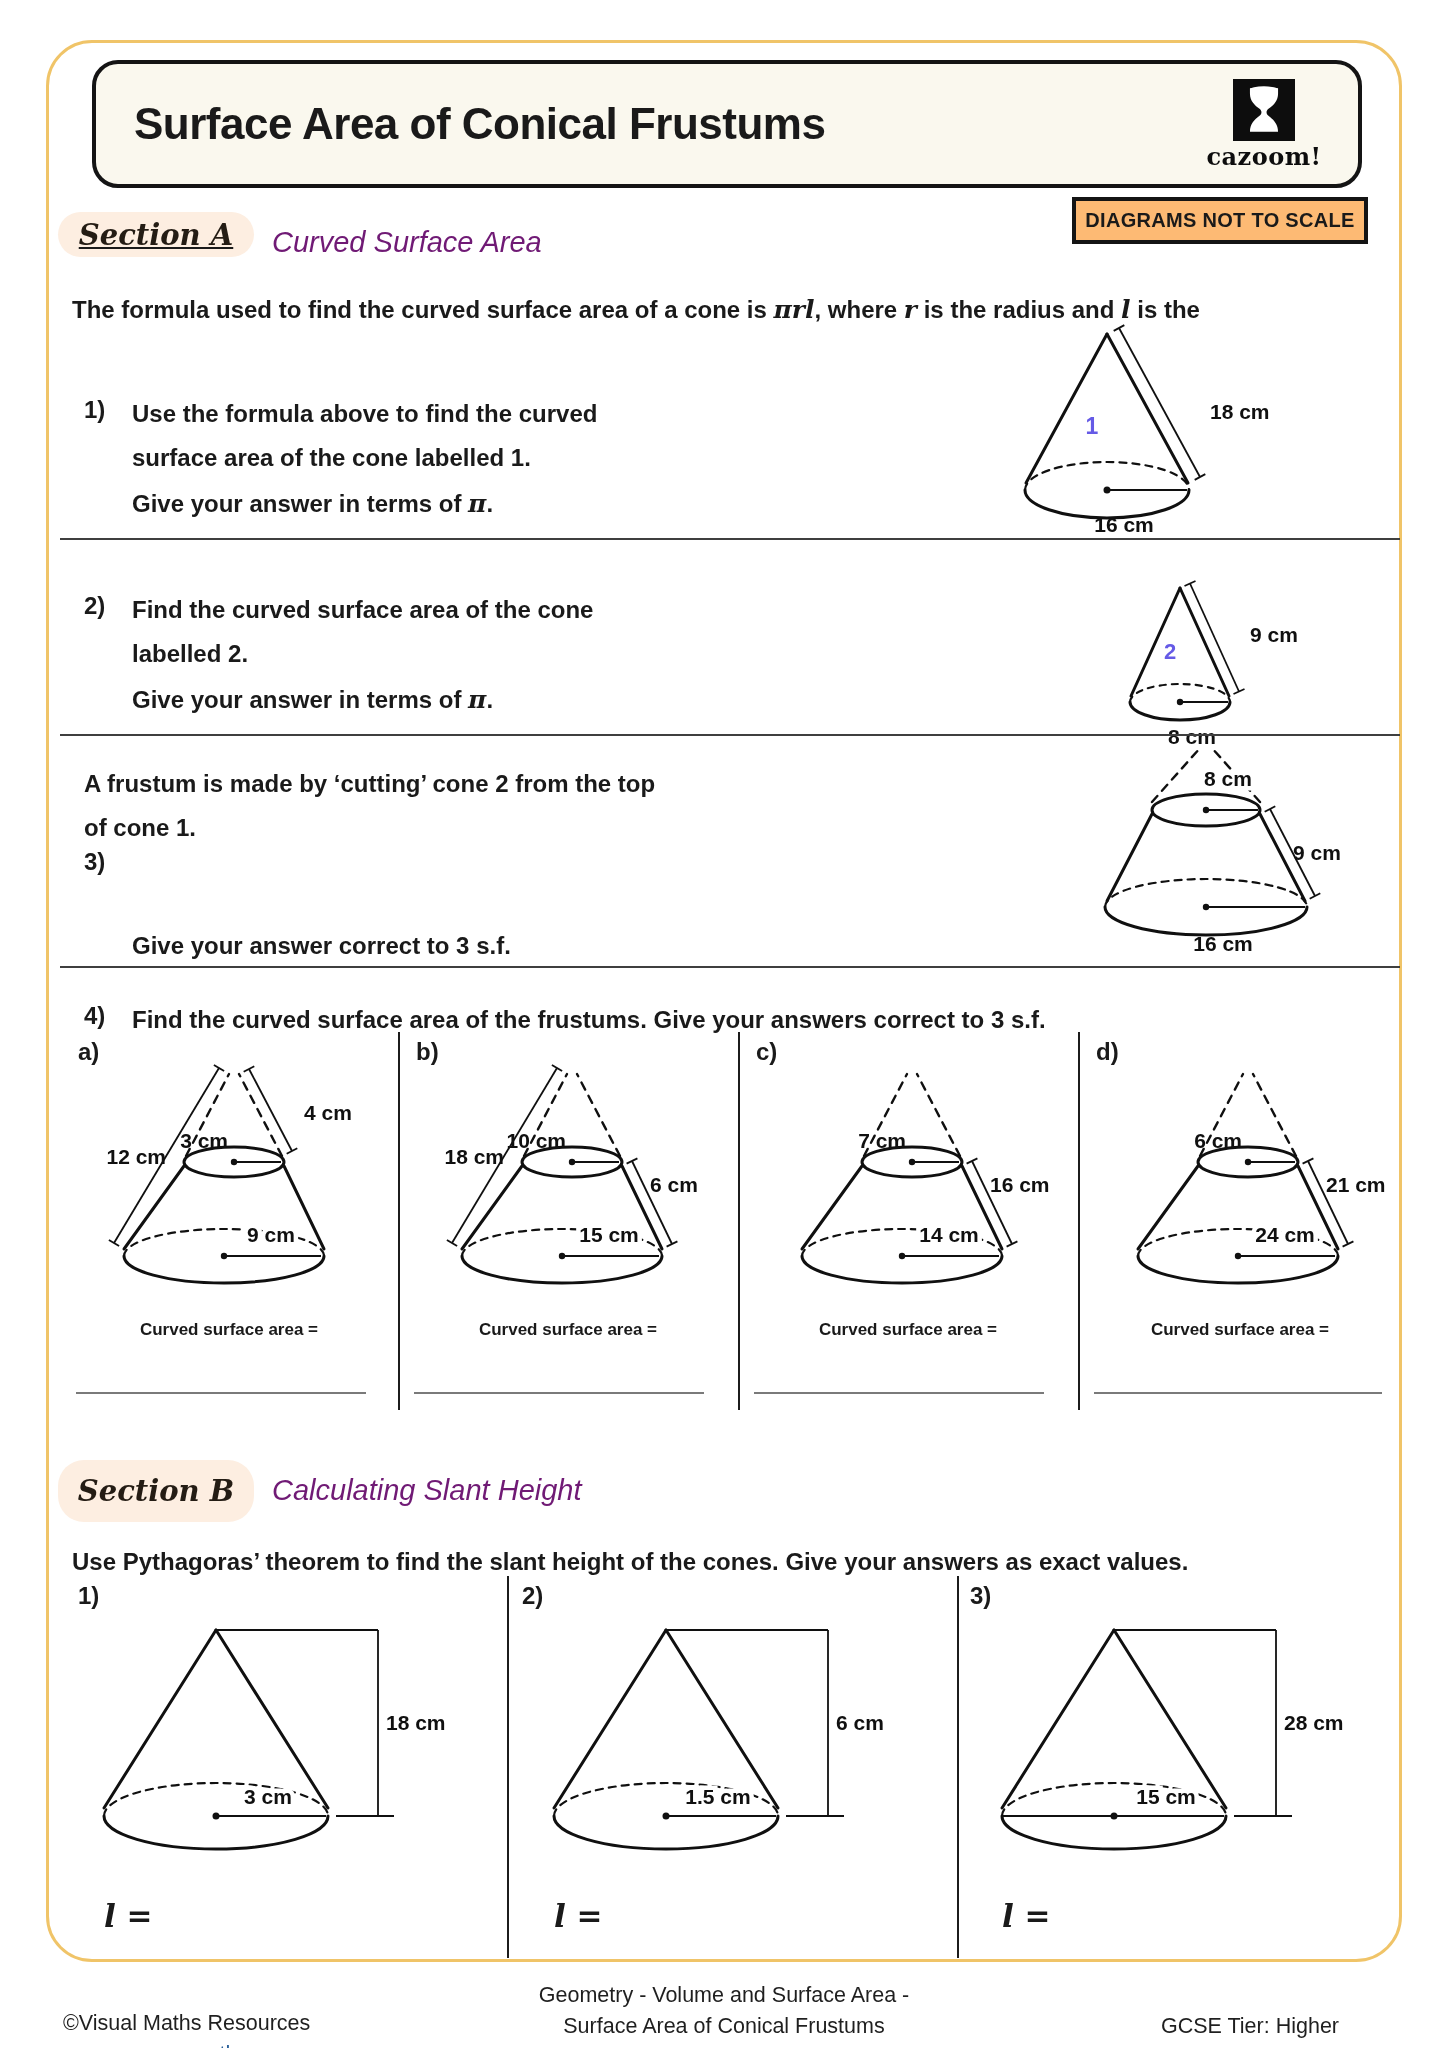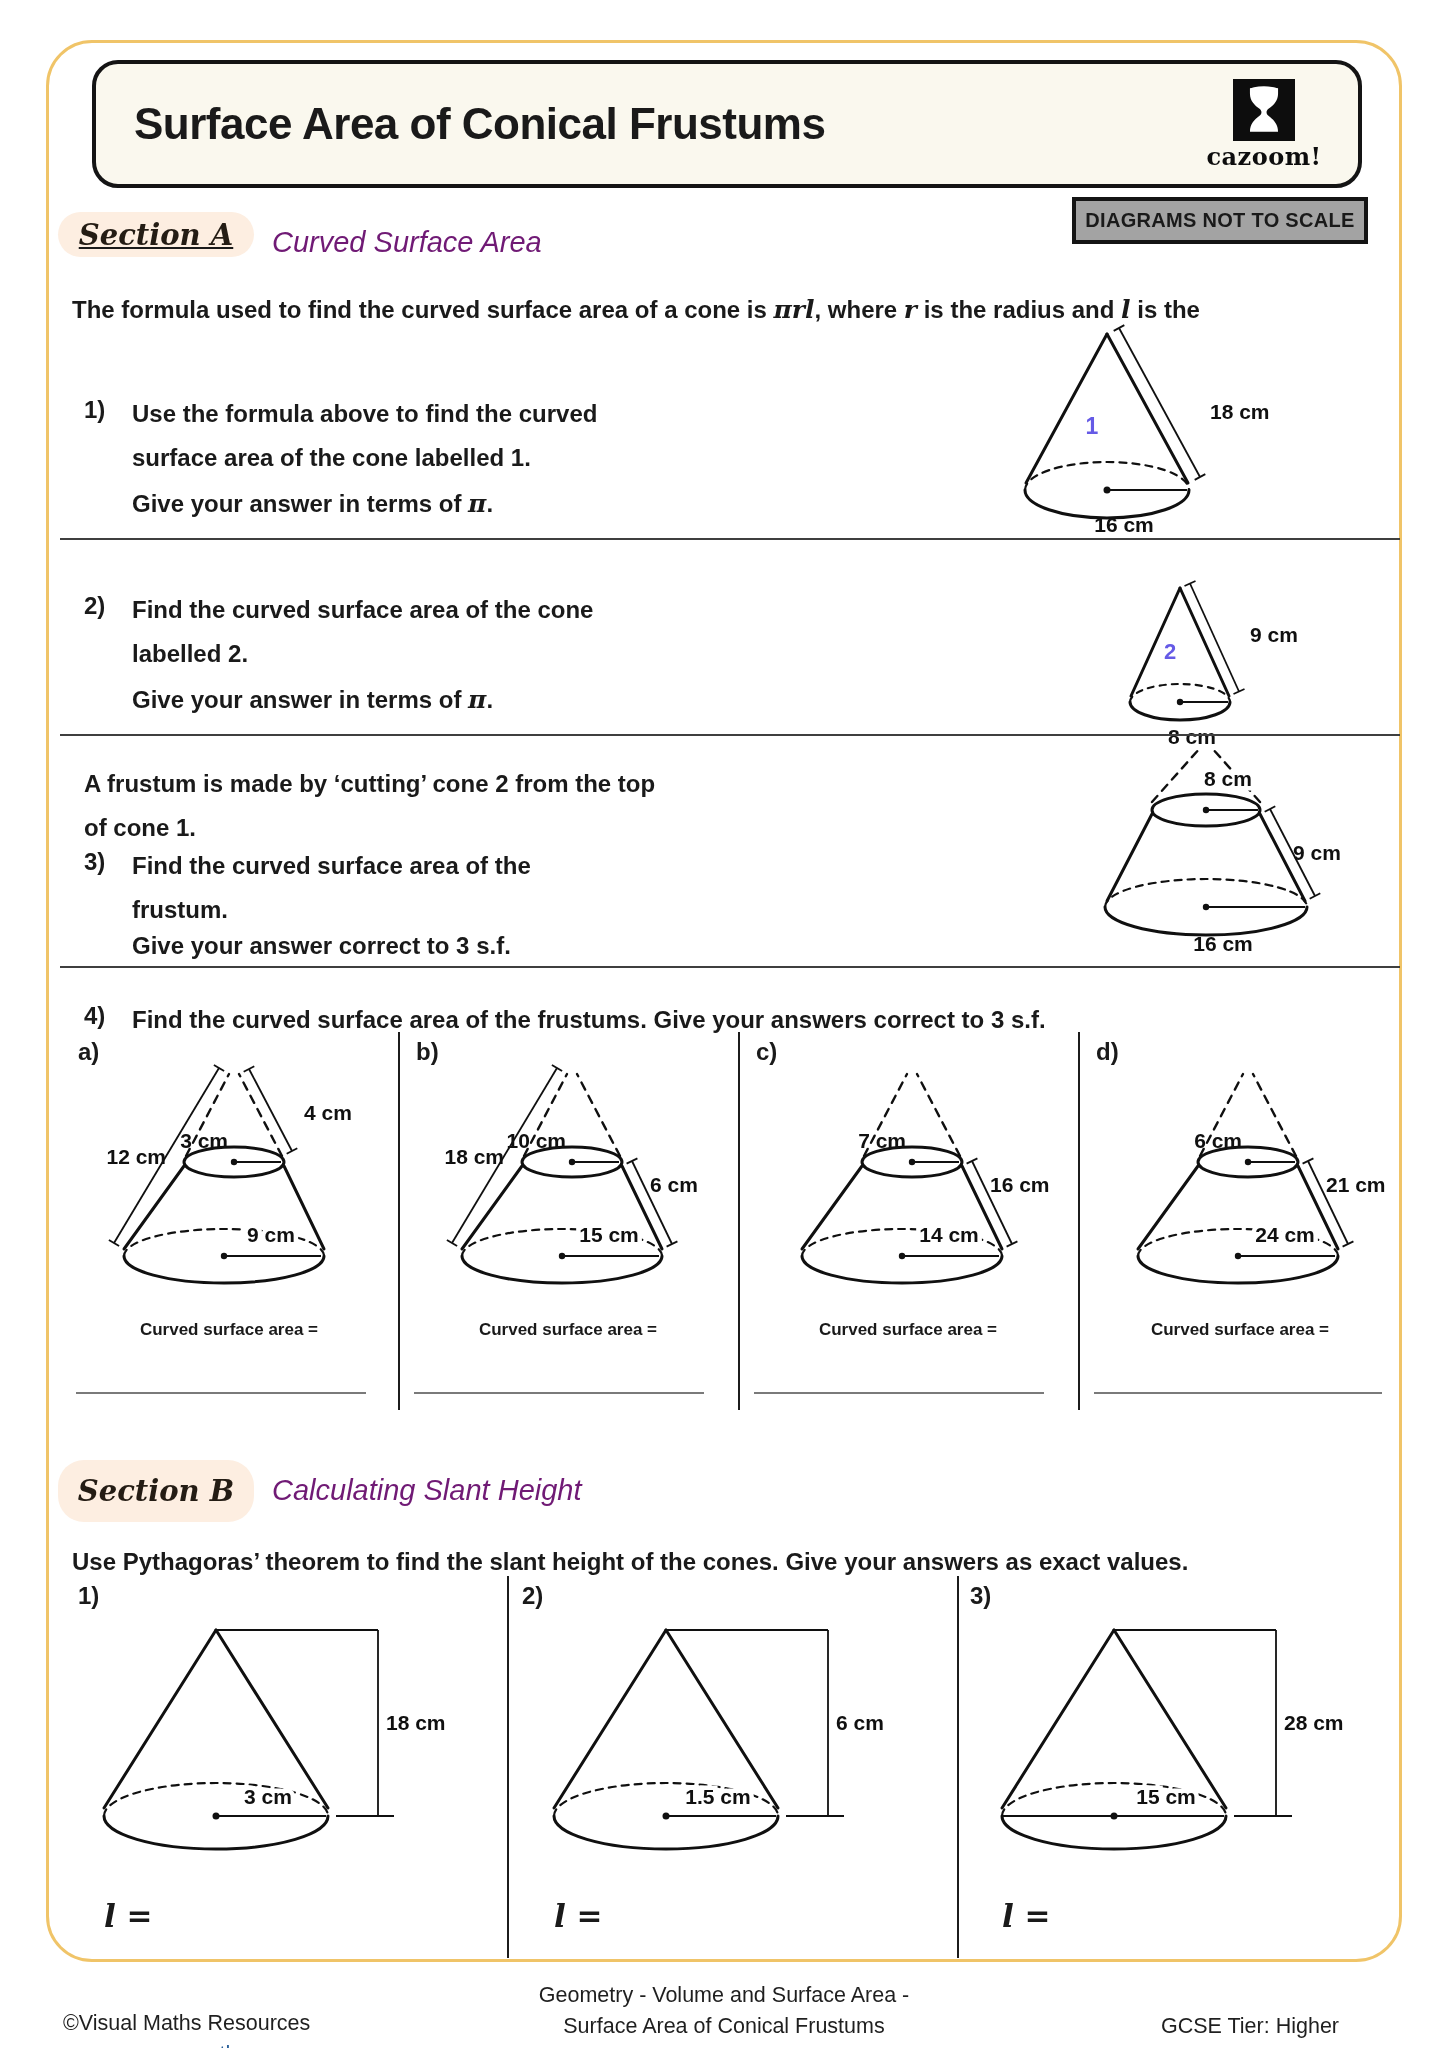--- a/index.html
+++ b/index.html
@@ -14,21 +14,21 @@
 
   .header-box {
     background:#faf8ee; border:4px solid #141414; border-radius:26px;
     display:flex; align-items:center;
   }
   .title { font-size:44px; font-weight:700; letter-spacing:-0.5px; padding-left:38px; }
   .logo { position:absolute; right:34px; top:15px; width:120px; text-align:center; }
   .logo-mark { width:62px; height:62px; background:#0d0d0d; margin:0 auto; display:flex; align-items:center; justify-content:center; }
   .logo-text { font-family:"DejaVu Serif", serif; font-weight:700; font-size:24px; margin-top:1px; letter-spacing:0.5px; color:#0d0d0d; }
 
-  .nts { border:4px solid #141414; font-weight:700; font-size:20px; display:flex; align-items:center; justify-content:center; letter-spacing:0.3px; background:#a3a3a3; }
+  .nts { border:4px solid #141414; font-weight:700; font-size:20px; display:flex; align-items:center; justify-content:center; letter-spacing:0.3px; background:#fdba74; }
 
   .pill { background:#fdeee1; border-radius:26px; display:flex; align-items:center; justify-content:center; }
   .sec-label { font-family:"DejaVu Serif", serif; font-style:italic; font-weight:700; font-size:29px; color:#241c14; }
   .sec-sub { font-family:Liberation Sans, sans-serif; font-style:italic; font-weight:500; font-size:29px; color:#701a75; }
 
   .body-text { font-size:24px; font-weight:700; line-height:44px; }
   .nowrap { white-space:nowrap; }
   .math { font-family:"DejaVu Serif", serif; font-style:italic; font-weight:700; font-size:25px; }
   .qrow { display:flex; }
   .qnum { width:48px; flex:none; font-size:24px; font-weight:700; line-height:36px; }
@@ -127,21 +127,20 @@
   <text class="conenum" x="48" y="79" text-anchor="middle" style="font-size:22px">2</text>
   <text x="128" y="62">9 cm</text>
   <text x="70" y="164" text-anchor="middle">8 cm</text>
 </svg>
 
 <div class="abs divider" style="left:60px; top:734px; width:1340px;"></div>
 
 <div class="abs body-text" style="left:84px; top:762px; width:575px;">A frustum is made by ‘cutting’ cone 2 from the top of cone 1.</div>
 <div class="abs qrow" style="left:84px; top:844px; width:520px;">
   <div class="qnum">3)</div>
-  <div class="body-text" style="width:460px;">Find the curved surface area of the frustum.</div>
 </div>
 <div class="abs body-text" style="left:132px; top:924px;">Give your answer correct to 3 s.f.</div>
 
 <svg class="abs" style="left:1078px; top:742px;" width="265" height="215" viewBox="0 0 265 215">
   <g>
     <path class="s3d" d="M74 60 L122 6"></path>
     <path class="s3d" d="M182 60 L134 6"></path>
     <ellipse class="s3" cx="128" cy="68" rx="54" ry="16"></ellipse>
     <path class="s3" d="M74 72 L29 159"></path>
     <path class="s3" d="M182 72 L227 159"></path>

